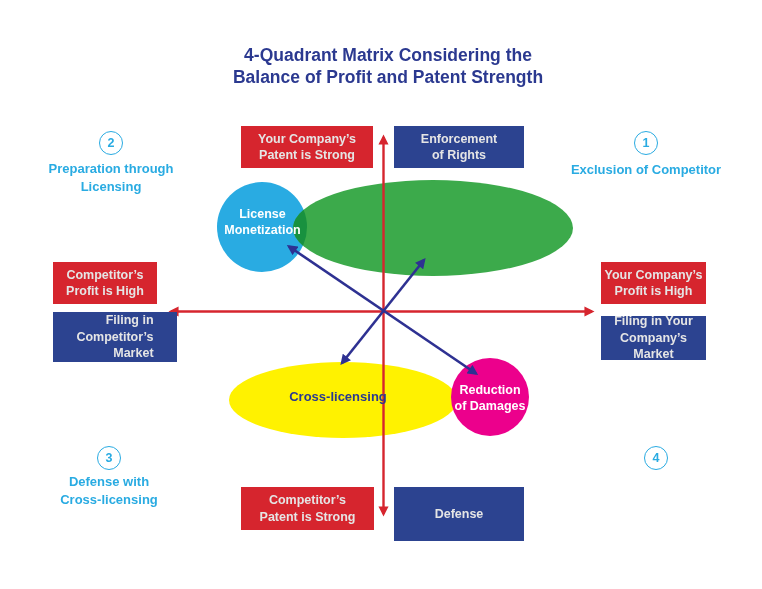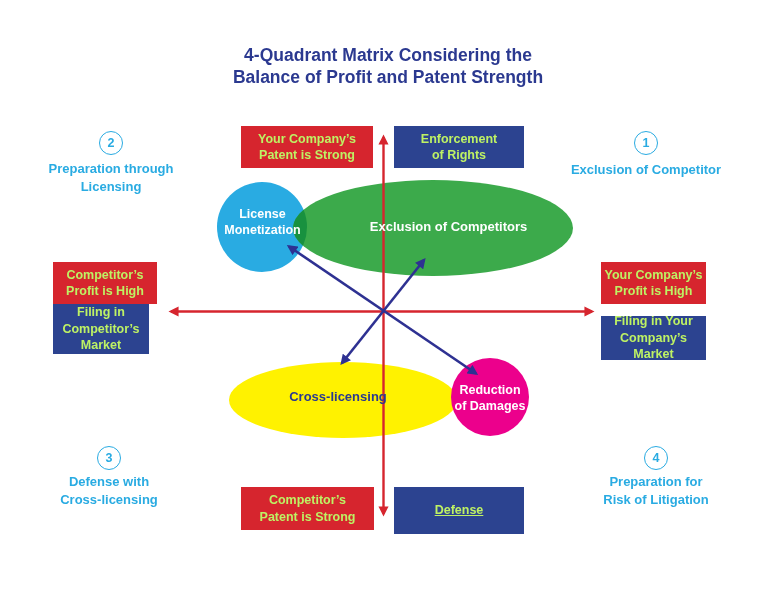--- a/index.html
+++ b/index.html
@@ -8,21 +8,21 @@
     font-family:"Liberation Sans", sans-serif; overflow:hidden;margin-left:16px;
   }
   .layer { position:absolute; left:0; top:0; }
   .title {
     position:absolute; top:44px; left:0; right:18px; text-align:center;
     color:#2b3990; font-weight:bold; font-size:17.5px; line-height:1.26;
     white-space:pre-line;
   }
   .box {
     position:absolute; display:flex; align-items:center; justify-content:center;
-    text-align:center; color:#bef264; font-weight:bold; font-size:12.5px;
+    text-align:center; color:#e5e5e5; font-weight:bold; font-size:12.5px;
     line-height:1.32; white-space:pre-line;
   }
   .red  { background:#d6252e; }
   .blue { background:#2c4390; }
   .qnum {
     position:absolute; width:24px; height:24px; box-sizing:border-box;
     border:1.6px solid #29abe2; border-radius:50%;
     color:#29abe2; font-weight:bold; font-size:12.5px;
     display:flex; align-items:center; justify-content:center;
   }
@@ -76,44 +76,41 @@
 Licensing</div>
 
   <div class="qnum" style="left:618px; top:131px;">1</div>
   <div class="qlabel" style="left:540px; top:161px; width:180px;">Exclusion of Competitor</div>
 
   <div class="qnum" style="left:81px; top:446px;">3</div>
   <div class="qlabel" style="left:13px; top:473px; width:160px;">Defense with
 Cross-licensing</div>
 
   <div class="qnum" style="left:628px; top:446px;">4</div>
-  <div class="qlabel" style="left:552px; top:473px; width:176px;">Preparation for
-Risk of Litigation</div>
 
   <div class="box red" style="left:225px; top:126px; width:132px; height:42px;">Your Company’s
 Patent is Strong</div>
   <div class="box blue" style="left:378px; top:126px; width:130px; height:42px;">Enforcement
 of Rights</div>
 
   <div class="box red" style="left:37px; top:262px; width:104px; height:42px;">Competitor’s
 Profit is High</div>
-  <div class="box blue" style="left:37px; top:304px; width:96px; height:50px;">Filing in
+  <div class="box blue" style="left:37px; top:312px; width:124px; height:50px;text-align:right;">Filing in
 Competitor’s
 Market</div>
 
   <div class="box red" style="left:585px; top:262px; width:105px; height:42px;">Your Company’s
 Profit is High</div>
   <div class="box blue" style="left:585px; top:316px; width:105px; height:44px;">Filing in Your
 Company’s
 Market</div>
 
   <div class="box red" style="left:225px; top:487px; width:133px; height:43px;">Competitor’s
 Patent is Strong</div>
-  <div class="box blue" style="left:378px; top:487px; width:130px; height:47px;text-decoration:underline;">Defense</div>
+  <div class="box blue" style="left:378px; top:487px; width:130px; height:54px;">Defense</div>
 
   <div class="shape-label white" style="left:198px; top:206px; width:97px; font-size:12.5px;text-align:center;">License
 Monetization</div>
-  <div class="shape-label white" style="left:330px; top:219px; width:205px; font-size:13px;">Exclusion of Competitors</div>
   <div class="shape-label navytext" style="left:247px; top:389px; width:150px; font-size:13px;">Cross-licensing</div>
   <div class="shape-label white" style="left:430px; top:382px; width:88px; font-size:12.5px;">Reduction
 of Damages</div>
 
 </div>
 
 </body></html>

